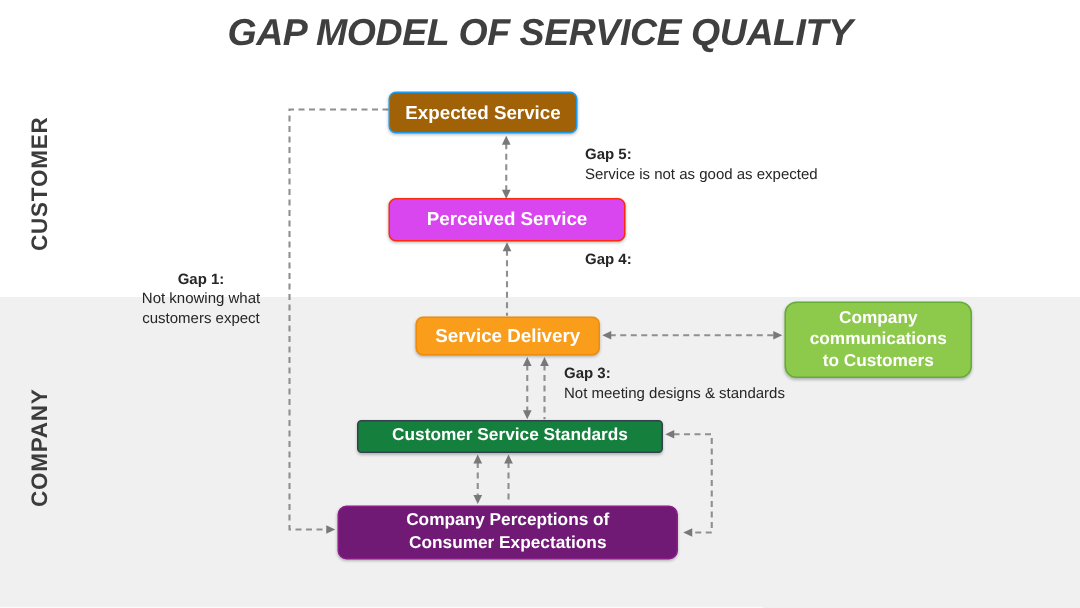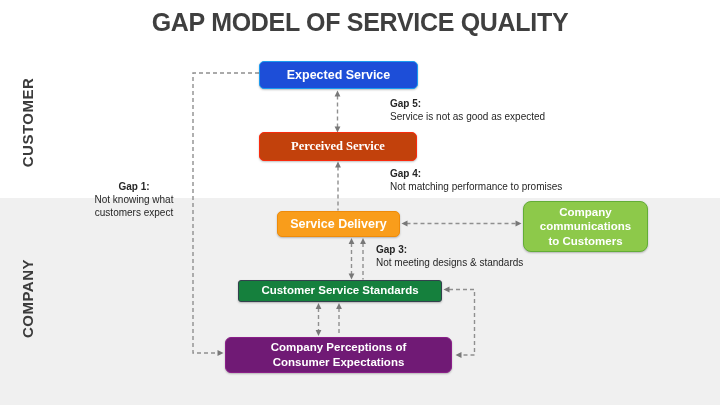--- a/index.html
+++ b/index.html
@@ -8,41 +8,41 @@
     font-family:"Liberation Sans",sans-serif;background:#ffffff;
   }
   
   .zone{position:absolute;left:0;width:720px;}
   #zone-customer{top:0;height:198px;background:#ffffff;}
   #zone-company{top:198px;height:207px;background:#f0f0f0;}
 
   
   .title{
     position:absolute;top:8px;left:0;width:720px;text-align:center;
-    font-size:25px;font-weight:700;color:#3f3f3f;letter-spacing:-0.3px;
+    font-size:25px;font-weight:700;color:#3f3f3f;letter-spacing:-0.3px;font-style:italic;
   }
 
   
   .side-label{
     position:absolute;width:100px;text-align:center;
     font-size:15px;font-weight:700;color:#3b3b3b;letter-spacing:0.5px;
     transform:rotate(-90deg);transform-origin:50% 50%;
   }
   #label-customer{left:-23px;top:114px;}
   #label-company{left:-23px;top:290px;}
 
   
   .node{
     position:absolute;display:flex;align-items:center;justify-content:center;
     color:#ffffff;font-weight:700;text-align:center;
     border-radius:5px;box-shadow:0 1px 2px rgba(0,0,0,0.25);
     box-sizing:border-box;white-space:pre-line;line-height:1.2;
   }
-  #box-expected   {left:259px;top:61px; width:159px;height:28px;background:#1d4ed8;border:1px solid #1b9bf0;font-size:12.5px;}
-  #box-perceived  {left:259px;top:132px;width:158px;height:29px;background:#c2410c;border:1px solid #fa2b0d;font-size:12.5px;font-family:Liberation Serif, serif;}
+  #box-expected   {left:259px;top:61px; width:126px;height:28px;background:#a16207;border:1px solid #1b9bf0;font-size:12.5px;}
+  #box-perceived  {left:259px;top:132px;width:158px;height:29px;background:#d946ef;border:1px solid #fa2b0d;font-size:12.5px;}
   #box-delivery   {left:277px;top:211px;width:123px;height:26px;background:#f99d1b;border:1.5px solid #ee8b0a;font-size:12.5px;}
   #box-comms      {left:523px;top:201px;width:125px;height:51px;background:#8dc94a;border:1.5px solid #63ad36;border-radius:8px;font-size:11.5px;line-height:1.25;}
   #box-standards  {left:238px;top:280px;width:204px;height:22px;background:#15803d;border:1px solid #33414d;border-radius:3px;font-size:11.5px;}
   #box-perceptions{left:225px;top:337px;width:227px;height:36px;background:#701a75;border:1.5px solid #8a1e88;border-radius:6px;font-size:11.5px;line-height:1.3;}
 
   
   .gap{position:absolute;color:#262626;font-size:10px;line-height:13px;}
   .gap .gap-label{font-weight:700;}
   .gap .gap-note{white-space:pre-line;}
   #gap5{left:390px;top:97px;}
@@ -139,21 +139,20 @@
     <span>Company Perceptions of
 Consumer Expectations</span>
   </div>
 
   <div class="gap" id="gap5">
     <div class="gap-label">Gap 5:</div>
     <div class="gap-note">Service is not as good as expected</div>
   </div>
   <div class="gap" id="gap4">
     <div class="gap-label">Gap 4:</div>
-    <div class="gap-note">Not matching performance to promises</div>
   </div>
   <div class="gap" id="gap3">
     <div class="gap-label">Gap 3:</div>
     <div class="gap-note">Not meeting designs &amp; standards</div>
   </div>
   <div class="gap" id="gap1">
     <div class="gap-label">Gap 1:</div>
     <div class="gap-note">Not knowing what
 customers expect</div>
   </div>

